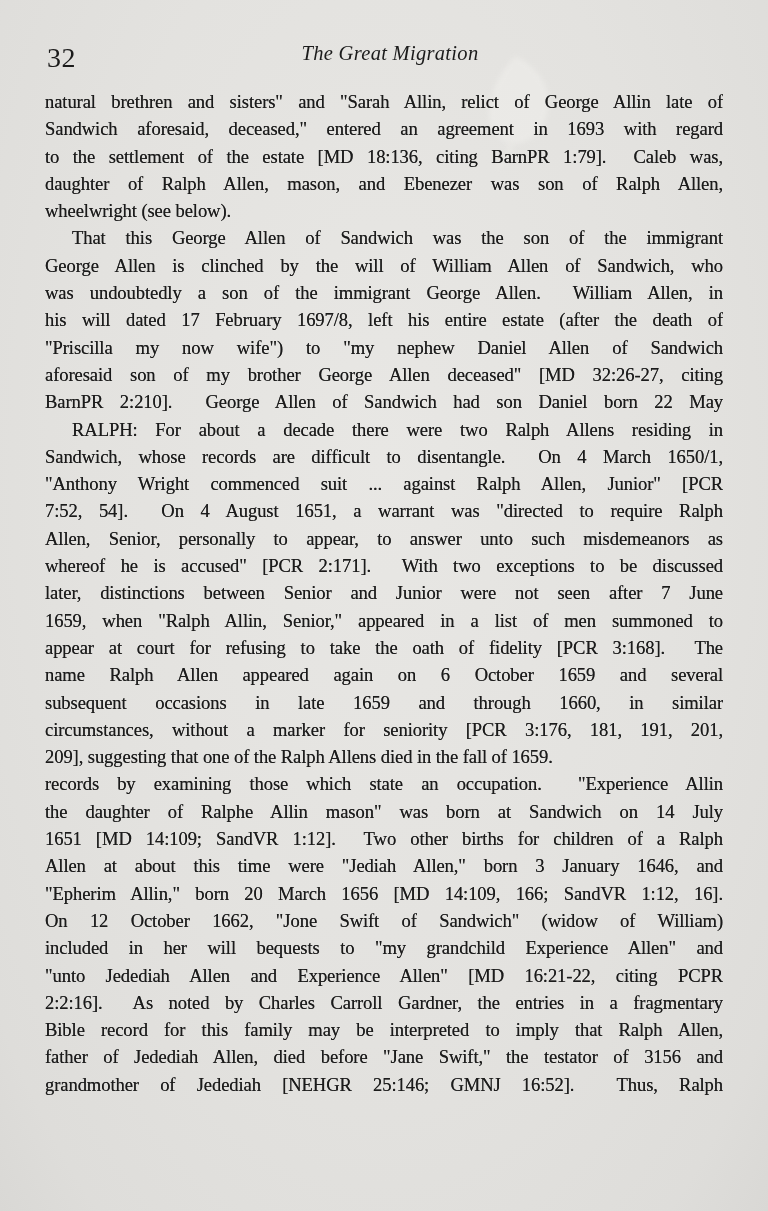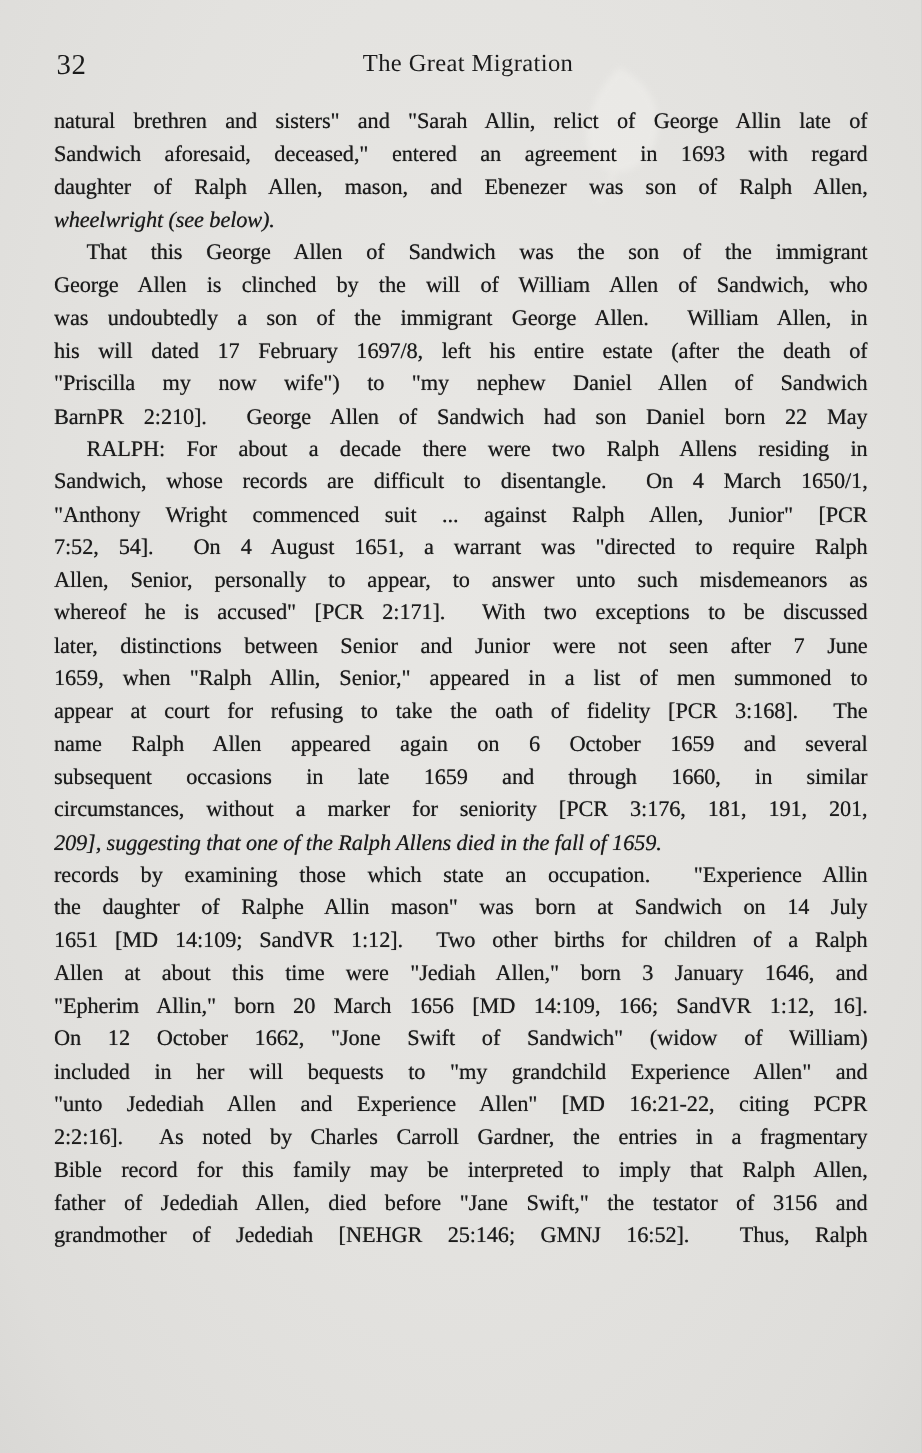--- a/index.html
+++ b/index.html
@@ -32,25 +32,26 @@
     position: absolute;
     top: 42px;
     left: 45px;
     width: 678px;
     height: 28px;
   }
   .page-number {
     position: absolute;
     left: 2px;
     top: 0;
-    font-size: 24px;
+    font-size: 28px;
     letter-spacing: 0.5px;
   }
   .running-title {
     text-align: center;
+    font-style: italic;
     font-size: 20.5px;
     letter-spacing: 0.3px;
     padding-left: 12px;
   }
   .page-body {
     position: absolute;
     top: 88px;
     left: 45px;
     width: 678px;
   }
@@ -61,21 +62,20 @@
     overflow: hidden;
     letter-spacing: -0.1px;
     text-align: justify;
     text-align-last: justify;
     text-justify: inter-word;
     white-space: normal;
     text-shadow: 0 0 0.6px rgba(25,25,25,0.75);
   }
   .line-end {
     text-align-last: left;
-    font-style: italic;
   }
   .line-indent {
     text-indent: 27px;
   }
 </style>
 </head>
 <body>
 
 <div class="page">
 
@@ -86,29 +86,31 @@
 
   <div class="header">
     <div class="page-number">32</div>
     <div class="running-title">The Great Migration</div>
   </div>
 
   <div class="page-body">
       <div>
         <div class="line">natural brethren and sisters" and "Sarah Allin, relict of George Allin late of</div>
         <div class="line">Sandwich aforesaid, deceased," entered an agreement in 1693 with regard</div>
+        <div class="line">to the settlement of the estate [MD 18:136, citing BarnPR 1:79].&nbsp; Caleb was,</div>
         <div class="line">daughter of Ralph Allen, mason, and Ebenezer was son of Ralph Allen,</div>
         <div class="line line-end">wheelwright (see below).</div>
       </div>
       <div>
         <div class="line line-indent">That this George Allen of Sandwich was the son of the immigrant</div>
         <div class="line">George Allen is clinched by the will of William Allen of Sandwich, who</div>
         <div class="line">was undoubtedly a son of the immigrant George Allen.&nbsp; William Allen, in</div>
         <div class="line">his will dated 17 February 1697/8, left his entire estate (after the death of</div>
         <div class="line">"Priscilla my now wife") to "my nephew Daniel Allen of Sandwich</div>
+        <div class="line">aforesaid son of my brother George Allen deceased" [MD 32:26-27, citing</div>
         <div class="line">BarnPR 2:210].&nbsp; George Allen of Sandwich had son Daniel born 22 May</div>
       </div>
       <div>
         <div class="line line-indent">RALPH: For about a decade there were two Ralph Allens residing in</div>
         <div class="line">Sandwich, whose records are difficult to disentangle.&nbsp; On 4 March 1650/1,</div>
         <div class="line">"Anthony Wright commenced suit ... against Ralph Allen, Junior" [PCR</div>
         <div class="line">7:52, 54].&nbsp; On 4 August 1651, a warrant was "directed to require Ralph</div>
         <div class="line">Allen, Senior, personally to appear, to answer unto such misdemeanors as</div>
         <div class="line">whereof he is accused" [PCR 2:171].&nbsp; With two exceptions to be discussed</div>
         <div class="line">later, distinctions between Senior and Junior were not seen after 7 June</div>

